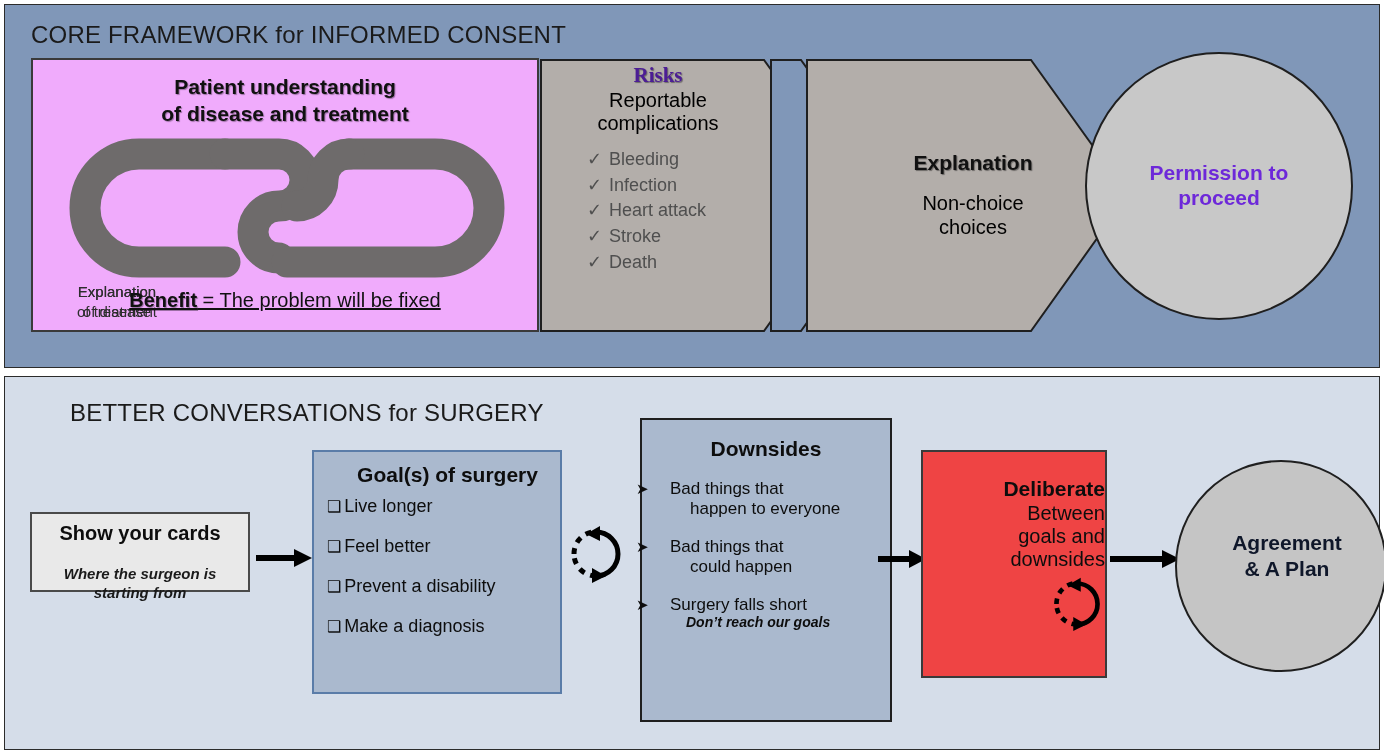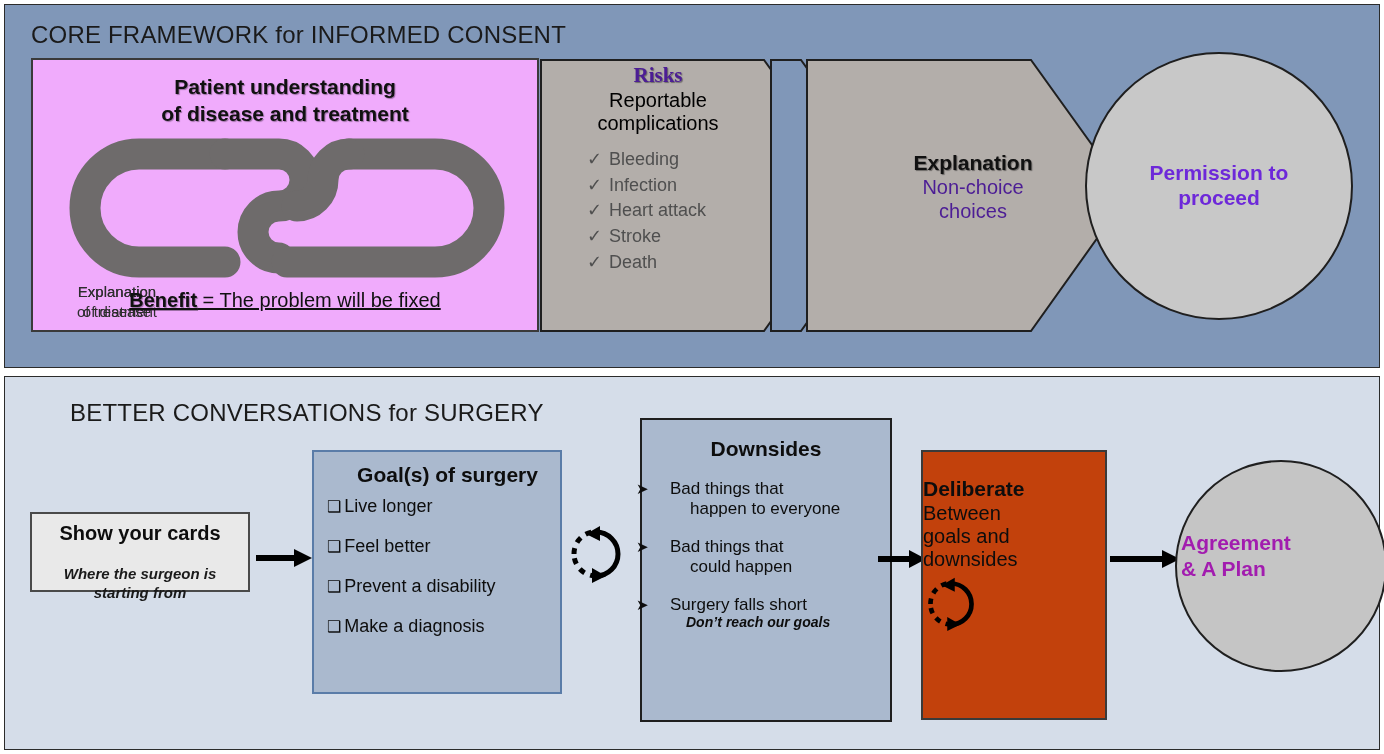--- a/index.html
+++ b/index.html
@@ -140,23 +140,23 @@
     text-align: center;
   }
   #alternatives-heading {
     font-size: 21px;
     font-weight: bold;
     color: #111;
     text-shadow: 1px 1px 1px rgba(0,0,0,0.4);
   }
   #alternatives-sub {
     font-size: 20px;
-    color: #4c1d95;
+    color: #000000;
     line-height: 1.18;
-    margin-top: 1px;
+    margin-top: 17px;
   }
 
   #circle-permission {
     position: absolute;
     left: 1080px; top: 47px;
     width: 268px; height: 268px;
     border-radius: 50%;
     background: #c8c8c8;
     border: 2px solid #1f1f1f;
     box-sizing: border-box;
@@ -269,25 +269,25 @@
     font-style: italic;
     font-weight: bold;
     text-indent: 0;
     padding-left: 14px;
     margin-top: -1px;
   }
 
   #box-deliberate {
     position: absolute;
     left: 921px; top: 450px;
-    width: 186px; height: 270px;
-    background: #c2410c;
+    width: 186px; height: 228px;
+    background: #ef4444;
     border: 2px solid #3a3a3a;
     box-sizing: border-box;
-    text-align: left;
+    text-align: right;
   }
   #deliberate-heading {
     font-size: 21px;
     font-weight: bold;
     color: #0d0d0d;
     margin-top: 25px;
   }
   #deliberate-sub {
     font-size: 20px;
     color: #0d0d0d;
@@ -303,25 +303,25 @@
     position: absolute;
     left: 1175px; top: 460px;
     width: 212px; height: 212px;
     border-radius: 50%;
     background: #c5c5c5;
     border: 2px solid #1f1f1f;
     box-sizing: border-box;
   }
   #agreement-text {
     position: absolute;
-    left: 4px; right: 0; top: 68px;
-    text-align: left;
-    font-size: 21px;
-    font-weight: bold;
-    color: #a21caf;
+    left: 12px; right: 0; top: 68px;
+    text-align: center;
+    font-size: 21px;
+    font-weight: bold;
+    color: #0f172a;
     line-height: 1.22;
   }
 
   .flow-arrow { position: absolute; }
   #arrow-1 { left: 256px; top: 547px; }
   #arrow-2 { left: 878px; top: 548px; }
   #arrow-3 { left: 1110px; top: 548px; }
   #cycle-1 { position: absolute; left: 566px; top: 524px; }
 </style>
 </head>

